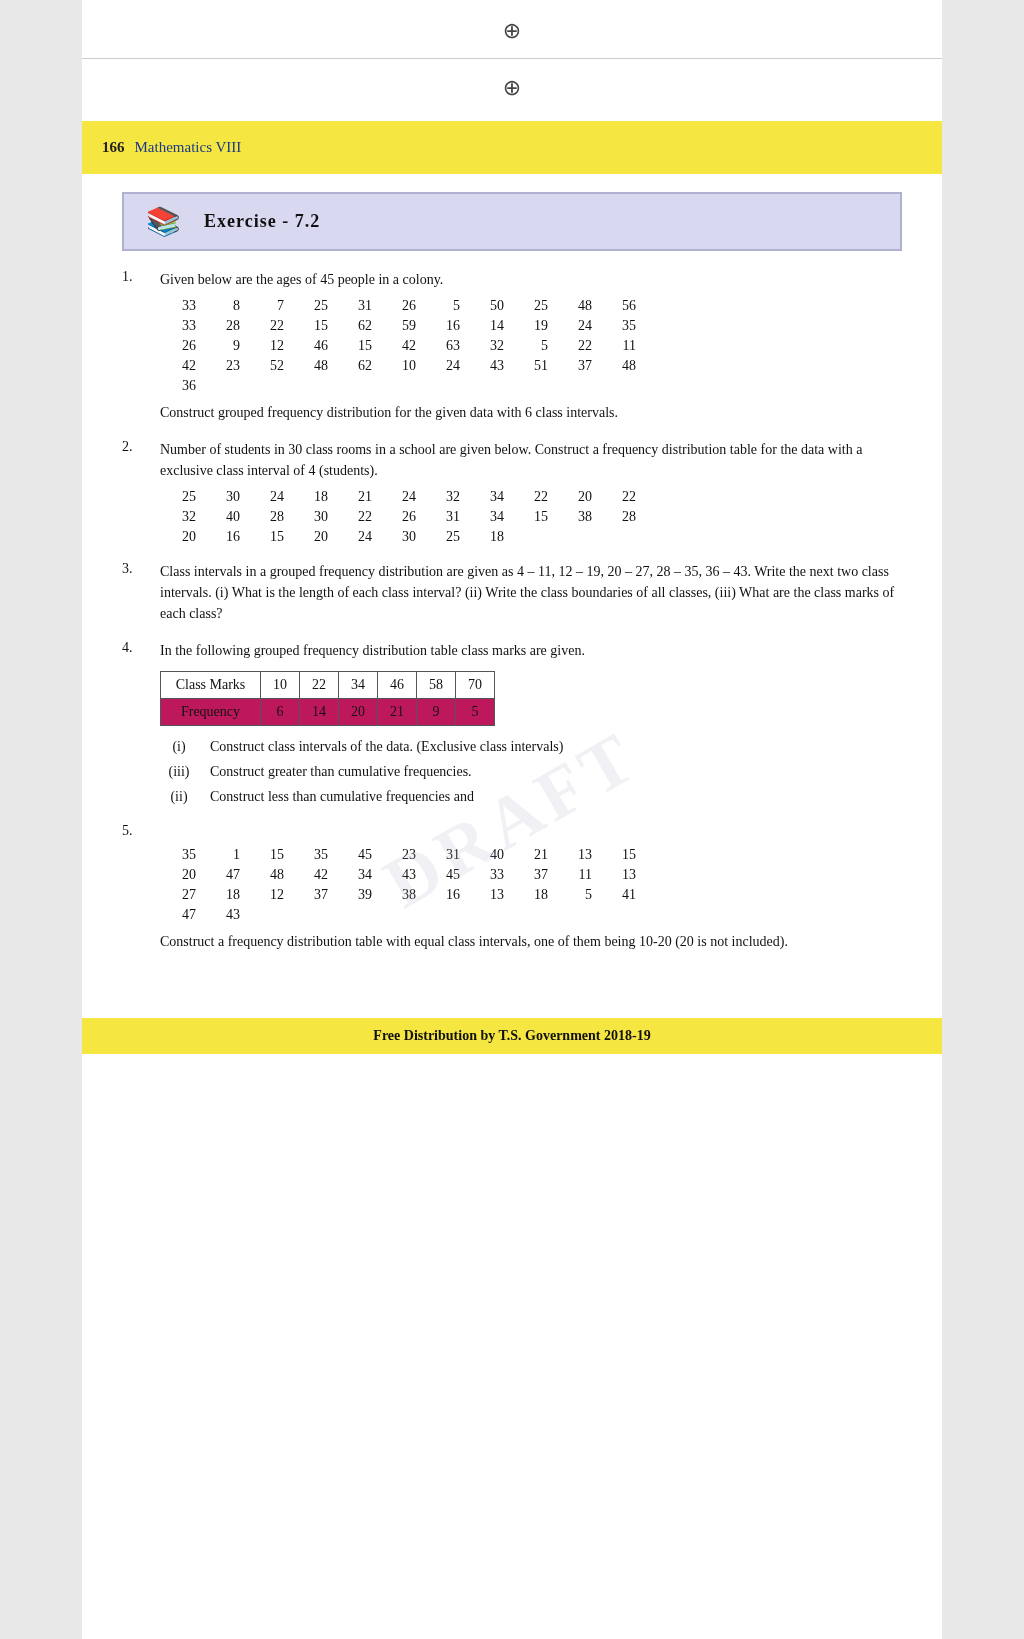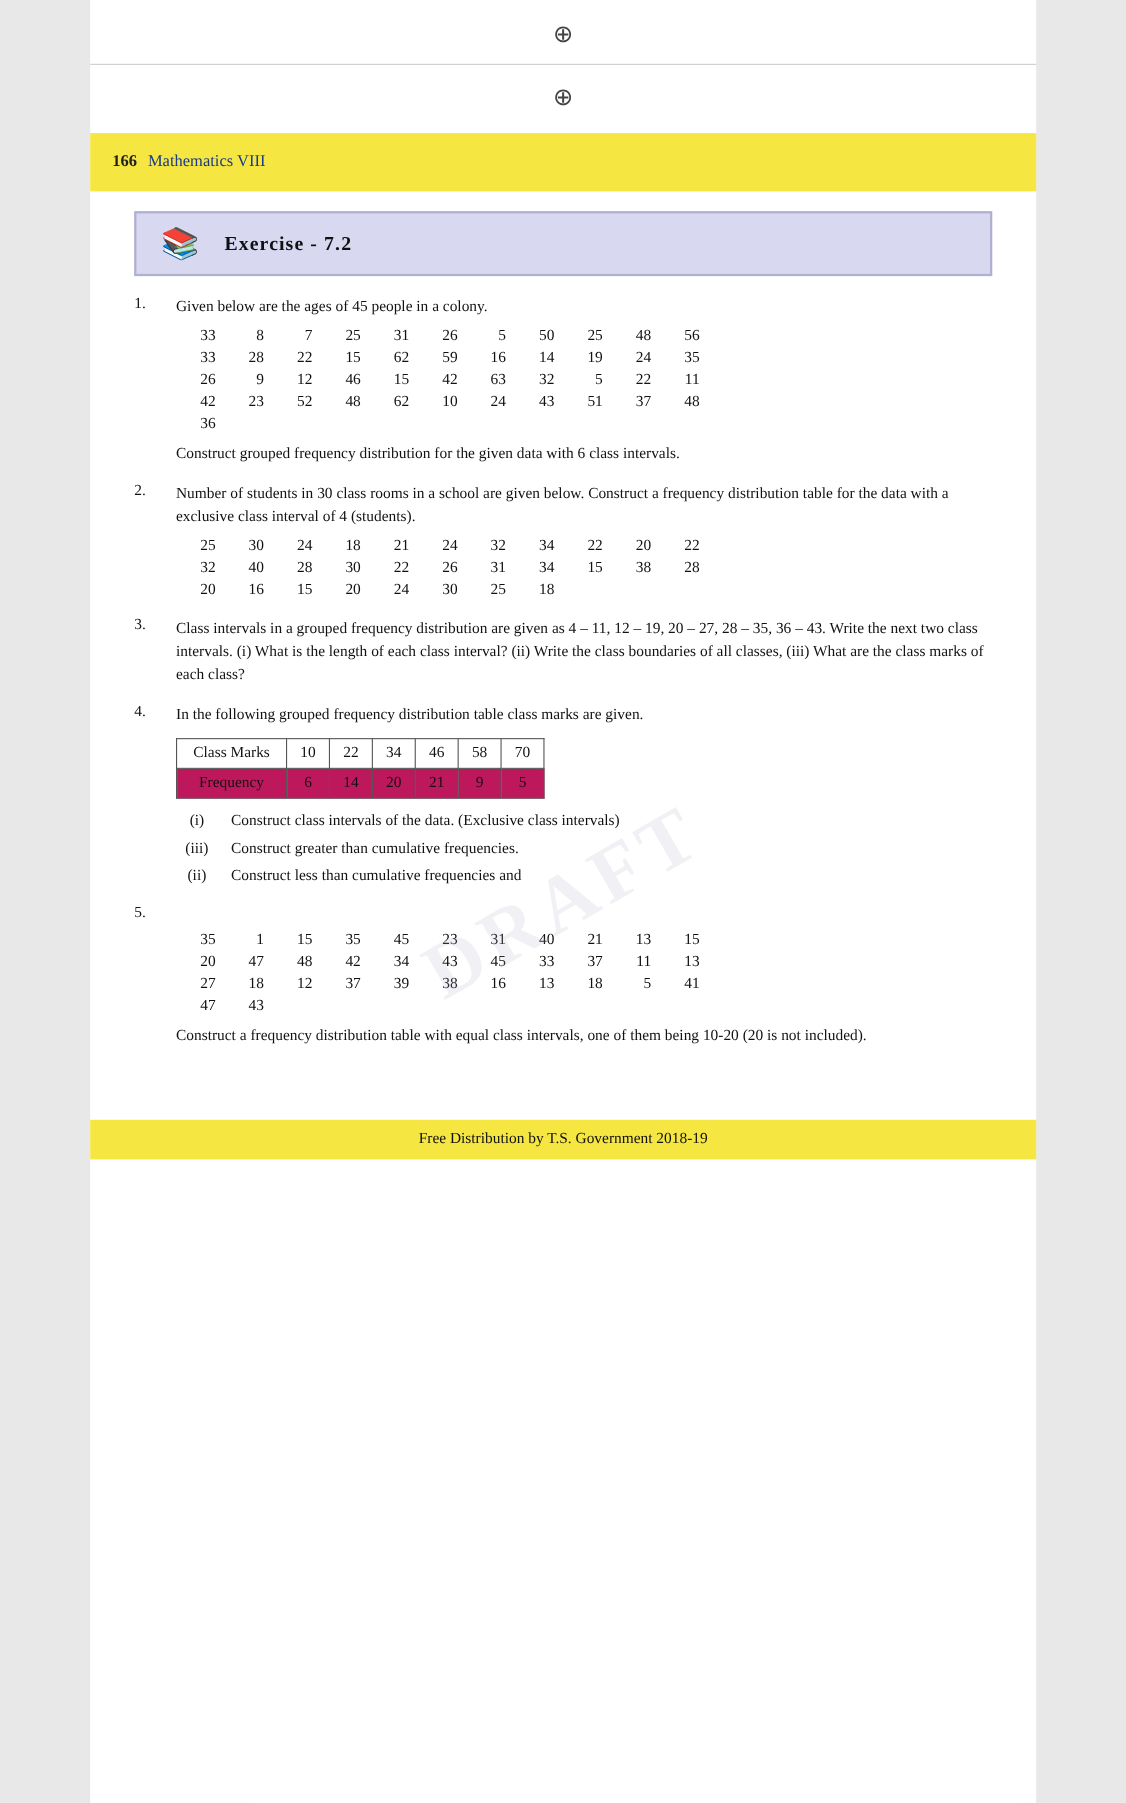--- a/index.html
+++ b/index.html
@@ -145,21 +145,21 @@
       background: #fff;
     }
     .freq-table tr:last-child td {
       background: #be185d;
     }
     .footer-bar {
       background: #f5e642;
       text-align: center;
       padding: 10px 0;
       margin-top: 30px;
-      font-weight: normal;
+      font-weight: bold;
       font-size: 14px;
       color: #111;
     }
     .watermark {
       position: absolute;
       top: 50%;
       left: 50%;
       transform: translate(-50%, -50%) rotate(-30deg);
       font-size: 72px;
       color: rgba(180,180,200,0.18);

